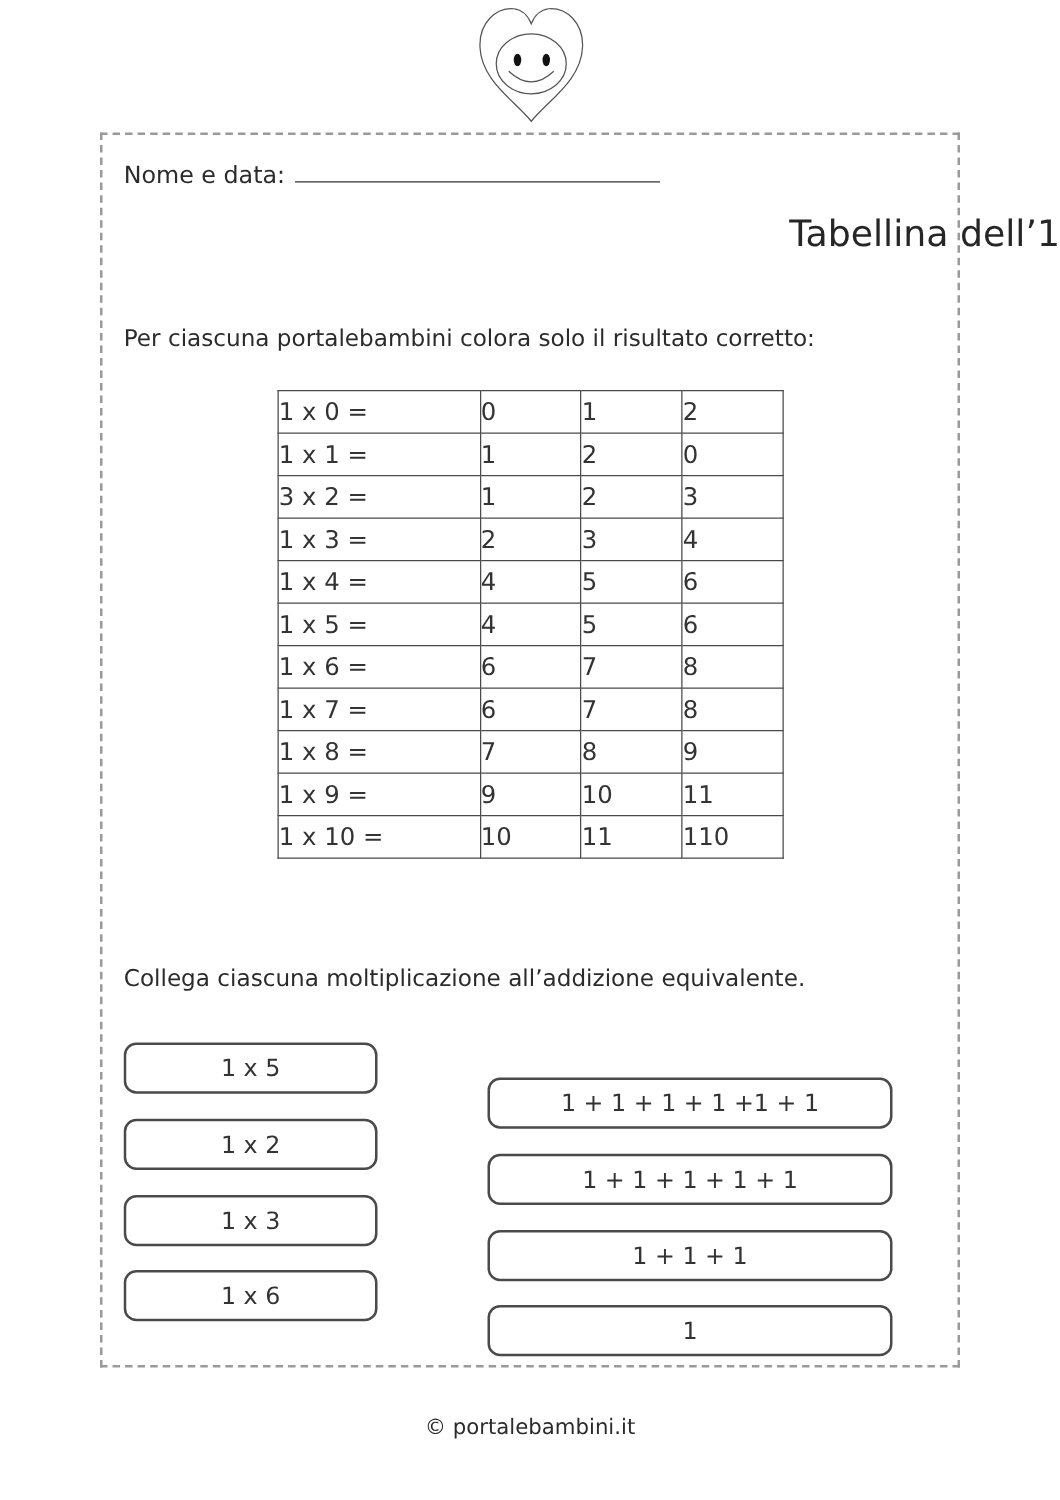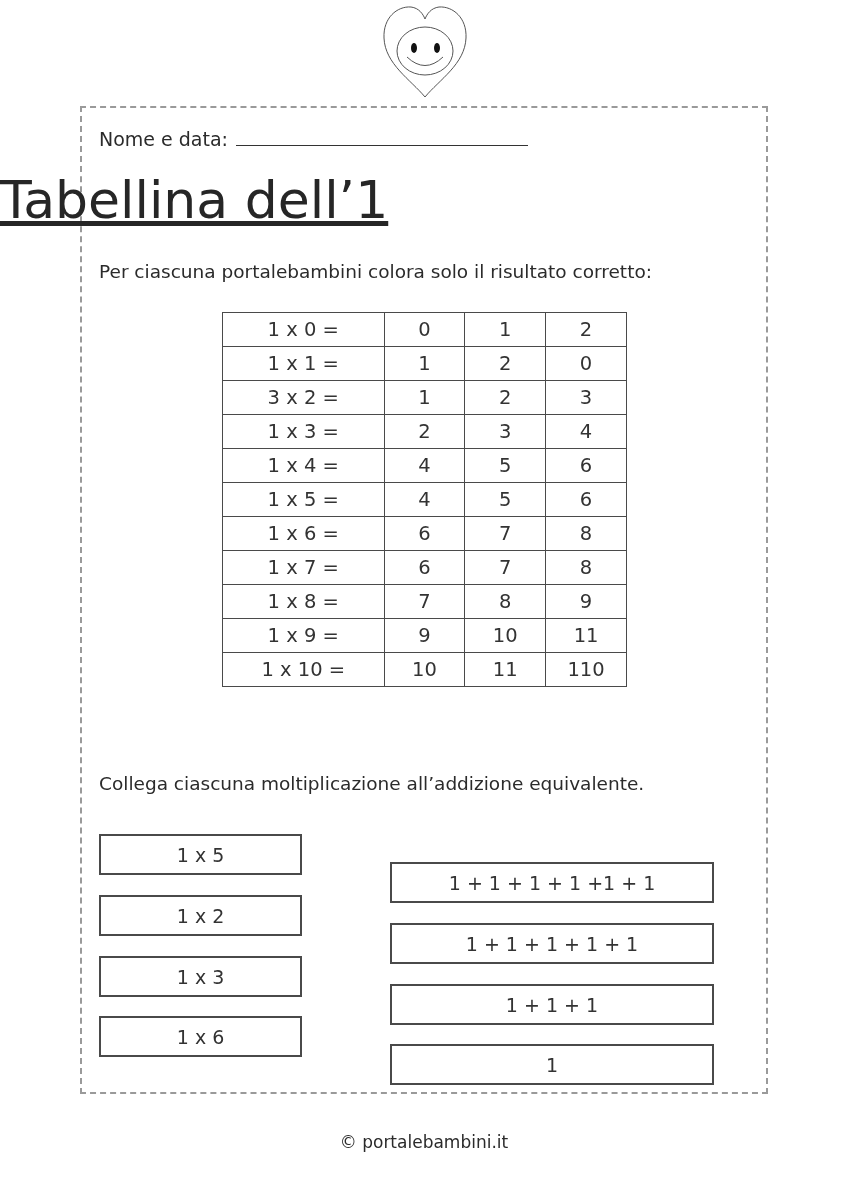--- a/index.html
+++ b/index.html
@@ -9,39 +9,39 @@
   .heart-logo { position: absolute; left: 381px; top: 2px; width: 88px; height: 96px; }
 
   .frame {
     position: absolute; left: 80px; top: 106px; width: 688px; height: 988px;
     border: 2px dashed #9a9a9a;
   }
 
   .name-line { position: absolute; left: 99px; top: 128px; font-size: 19px; color: #2b2b2b; white-space: nowrap; }
   .name-blank { display: inline-block; width: 292px; border-bottom: 1.5px solid #333; margin-left: 8px; height: 18px; vertical-align: baseline; }
 
-  .title { position: absolute; left: 0; width: 848px; top: 170px; text-align: left; font-size: 52px; color: #262626; font-weight: normal; text-decoration: underline; }
+  .title { position: absolute; left: 0; width: 848px; top: 170px; text-align: right; font-size: 29px; color: #262626; font-weight: normal; }
 
   .instr { position: absolute; left: 99px; font-size: 18.5px; color: #2b2b2b; white-space: nowrap; }
   .instr-1 { top: 261px; }
   .instr-2 { top: 773px; }
 
   table.mult {
     position: absolute; left: 222px; top: 312px;
     border-collapse: collapse; width: 405px;
   }
   table.mult td {
-    border: 1.5px solid #4a4a4a; height: 34px; text-align: center;
+    border: 1.5px solid #4a4a4a; height: 34px; 
     font-size: 19.5px; color: #333; padding: 0;
   }
   table.mult td.expr { width: 162px; }
   table.mult td.opt { width: 81px; }
 
   .match-box {
-    position: absolute; height: 41px; border: 2px solid #4a4a4a; border-radius: 0;
+    position: absolute; height: 41px; border: 2px solid #4a4a4a; border-radius: 10px;
     display: flex; align-items: center; justify-content: center;
     font-size: 19px; color: #333; background: #fff;
   }
   .left-box { left: 99px; width: 203px; }
   .right-box { left: 390px; width: 324px; margin-top: 28px; }
 
   .footer { position: absolute; left: 0; width: 848px; top: 1132px; text-align: center; font-size: 17px; color: #2b2b2b; }
 </style>
 </head>
 <body>

